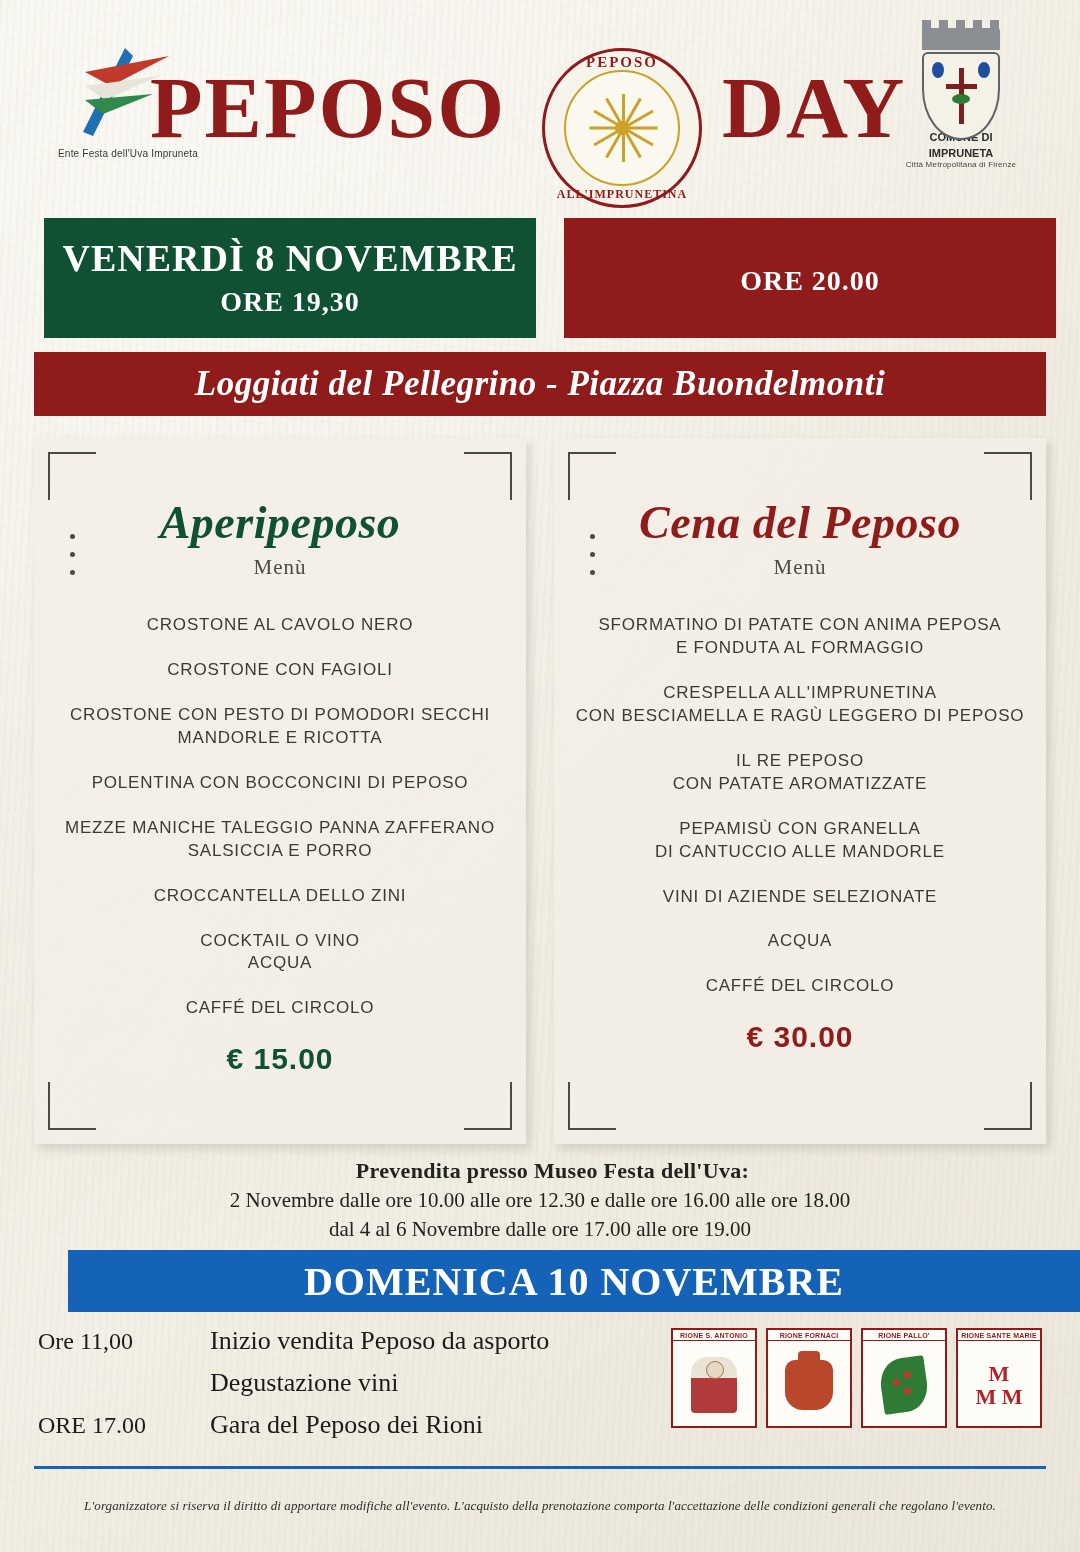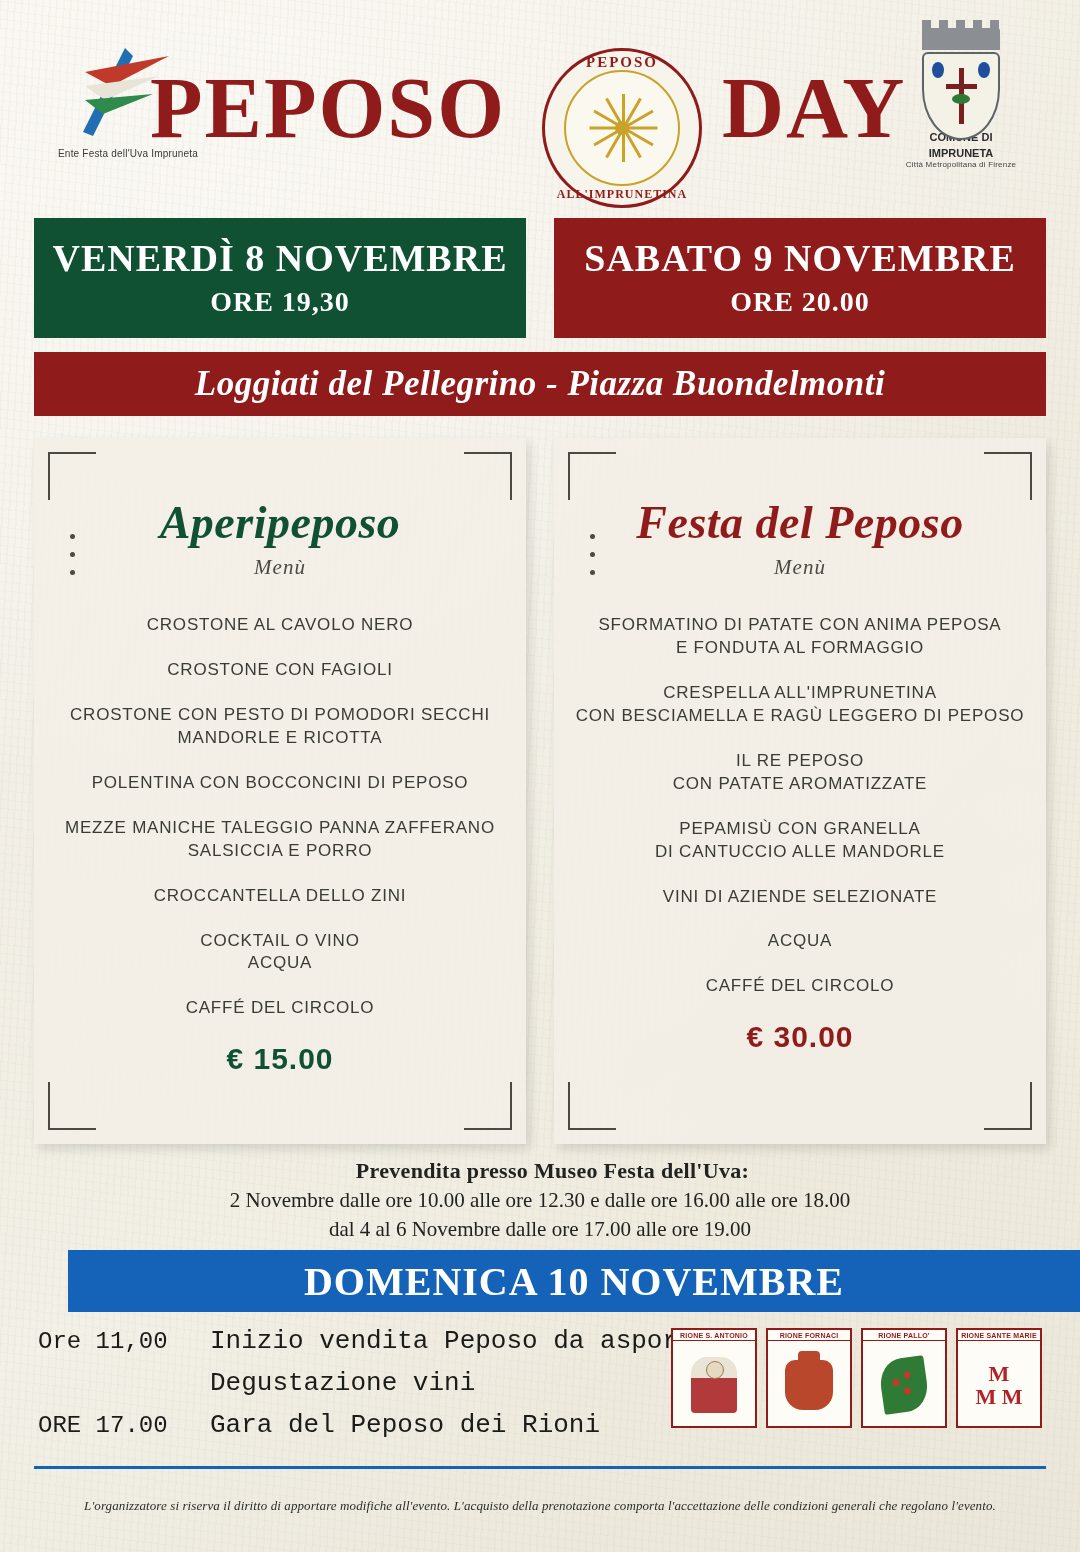--- a/index.html
+++ b/index.html
@@ -229,21 +229,21 @@
   .comune .c-sub {
     font-size: 8px;
     color: #444;
     letter-spacing: 0.2px;
   }
 
   
   .banner-row {
     position: absolute;
     top: 218px;
-    left: 34px;
+    left: 44px;
     width: 1012px;
     height: 120px;
     display: flex;
     justify-content: space-between;
   }
   .banner {
     width: 492px;
     height: 120px;
     color: #fff;
     display: flex;
@@ -336,21 +336,20 @@
     font-weight: bold;
     font-size: 46px;
     margin-top: 40px;
     letter-spacing: 0.5px;
   }
   .menu-title.green { color: #0f5132; }
   .menu-title.red { color: #8f1b1b; }
   .menu-sub {
     text-align: center;
     font-family: "Liberation Serif", serif;
-    font-style: italic;
     font-size: 21px;
     color: #4a4a42;
     margin-top: 6px;
     letter-spacing: 1px;
   }
   .menu-items {
     margin-top: 34px;
     text-align: center;
   }
   .menu-item {
@@ -415,21 +414,21 @@
   .sunday-body {
     position: absolute;
     top: 1326px;
     left: 38px;
     width: 1004px;
     height: 120px;
   }
   .sched-row {
     display: flex;
     align-items: baseline;
-    font-family: Liberation Mono, monospace;
+    font-family: Liberation Serif, serif;
     color: #1b1b18;
     margin-bottom: 12px;
   }
   .sched-time {
     width: 172px;
     font-size: 24px;
   }
   .sched-text {
     font-size: 26px;
   }
@@ -596,21 +595,20 @@
       <div class="c-sub">Città Metropolitana di Firenze</div>
     </div>
   </div>
 
   <div class="banner-row">
     <div class="banner green">
       <div class="d">VENERDÌ 8 NOVEMBRE</div>
       <div class="t">ORE 19,30</div>
     </div>
     <div class="banner red">
-      <div class="d">SABATO 9 NOVEMBRE</div>
       <div class="t">ORE 20.00</div>
     </div>
   </div>
 
   <div class="venue">Loggiati del Pellegrino - Piazza Buondelmonti</div>
 
   <div class="menus">
 
     <div class="menu-card left">
       <div class="corner tl"></div>
@@ -646,21 +644,21 @@
       <div class="corner tl"></div>
       <div class="corner tr"></div>
       <div class="corner bl"></div>
       <div class="corner br"></div>
       <div class="edge-dots">
           <i></i>
           <i></i>
           <i></i>
         </div>
       <div class="menu-inner">
-        <div class="menu-title red">Festa del Peposo</div>
+        <div class="menu-title red">Cena del Peposo</div>
         <div class="menu-sub">Menù</div>
         <div class="menu-items">
           <div class="menu-item">SFORMATINO DI PATATE CON ANIMA PEPOSA
 E FONDUTA AL FORMAGGIO</div>
           <div class="menu-item">CRESPELLA ALL'IMPRUNETINA
 CON BESCIAMELLA E RAGÙ LEGGERO DI PEPOSO</div>
           <div class="menu-item">IL RE PEPOSO
 CON PATATE AROMATIZZATE</div>
           <div class="menu-item">PEPAMISÙ CON GRANELLA
 DI CANTUCCIO ALLE MANDORLE</div>

